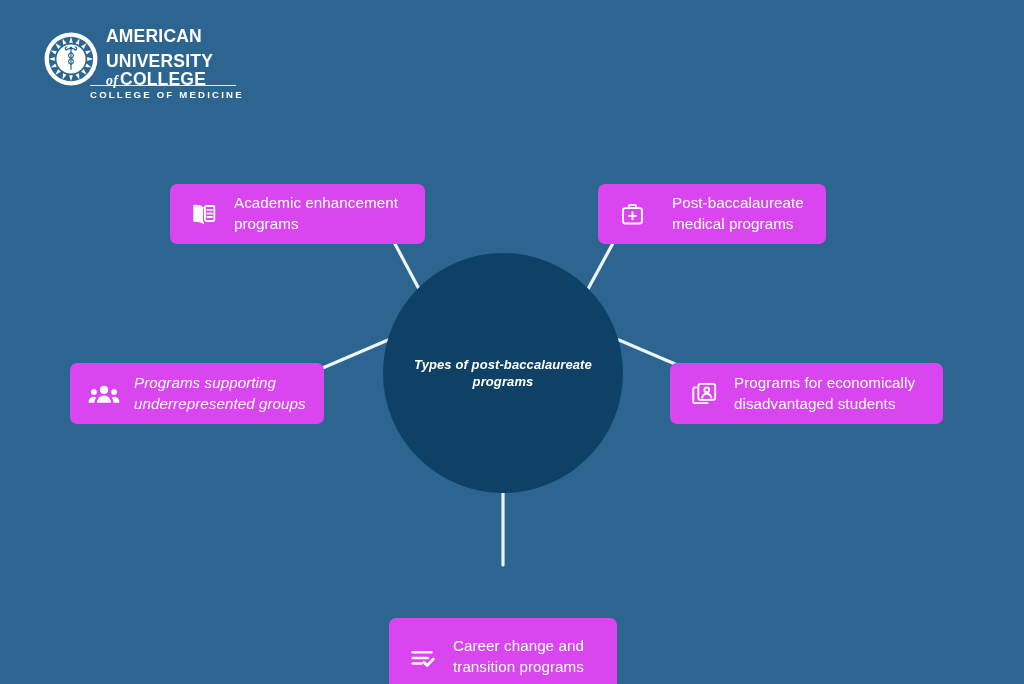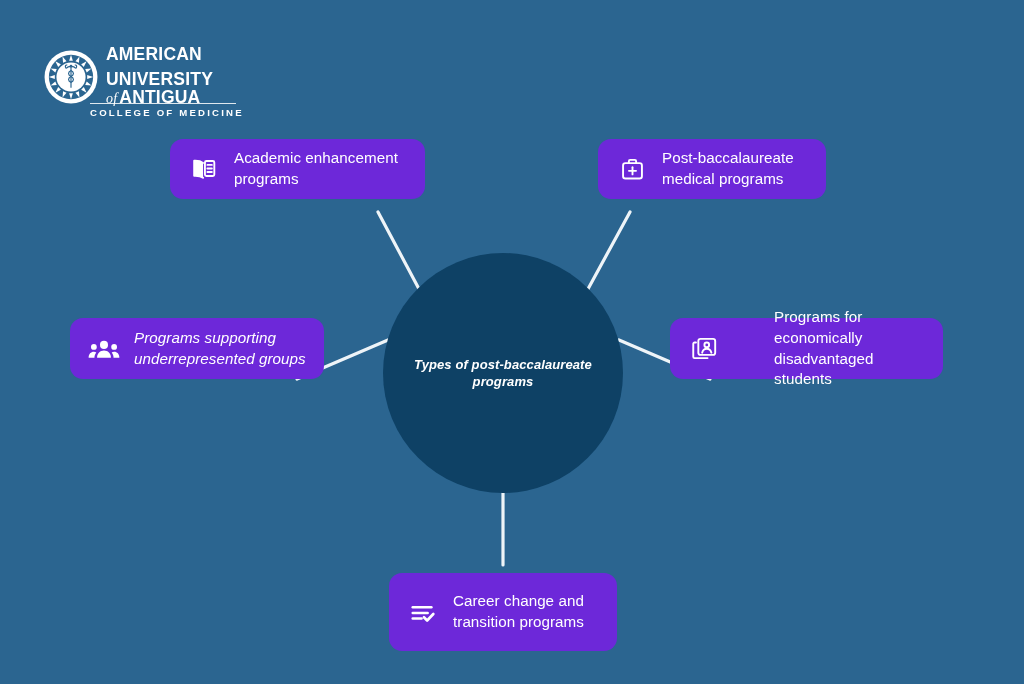--- a/index.html
+++ b/index.html
@@ -21,21 +21,21 @@
     position: absolute;
     inset: 0;
     width: 1024px;
     height: 684px;
   }
 
   
   .logo {
     position: absolute;
     left: 44px;
-    top: 46px;
+    top: 28px;
     width: 190px;
     height: 78px;
   }
   .logo-seal {
     position: absolute;
     left: 0;
     top: 4px;
     width: 54px;
     height: 54px;
   }
@@ -55,21 +55,21 @@
   .logo-l1 { font-size: 17.5px; letter-spacing: 0.2px; }
   .logo-l2 { font-size: 17.5px; letter-spacing: 0.2px; margin-top: 7px; }
   .logo-l3 {
     font-size: 17.5px;
     margin-top: 1px;
     letter-spacing: 0.2px;
   }
   .logo-of {
     font-family: "Liberation Serif", serif;
     font-style: italic;
-    font-weight: normal;
+    font-weight: bold;
     font-size: 14px;
     margin-right: 2px;
   }
   .logo-rule {
     position: absolute;
     left: -16px;
     top: 57px;
     width: 146px;
     height: 1px;
     background: #ffffff;
@@ -116,49 +116,50 @@
     font-weight: bold;
     line-height: 1.32;
     letter-spacing: 0.1px;
     width: 215px;
     font-style: italic;
   }
 
   
   .node {
     position: absolute;
-    background: #6d28d9;
-    border-radius: 13px;
+    background: #d946ef;
+    border-radius: 7px;
     display: flex;
     align-items: center;
     box-sizing: border-box;
     padding: 0 16px 0 18px;
+    margin-top: 45px;
   }
   .node-icon {
     flex: 0 0 auto;
     width: 32px;
     height: 32px;
     margin-right: 14px;
     display: flex;
     align-items: center;
     justify-content: center;
     color: #ffffff;
   }
   .node-label {
     color: #ffffff;
     font-size: 15.2px;
     line-height: 1.36;
     letter-spacing: 0.05px;
   }
 
   
   #node-academic            { left: 170px; top: 139px; width: 255px; height: 60px; }
-  #node-postbacc-medical    { left: 598px; top: 139px; width: 228px; height: 60px; }
+  #node-postbacc-medical    { left: 598px; top: 139px; width: 228px; height: 60px; gap: 10px; }
   #node-underrepresented    { left: 70px;  top: 318px; width: 254px; height: 61px; font-style: italic; }
-  #node-economic            { left: 670px; top: 318px; width: 273px; height: 61px; gap: 40px; }
+  #node-economic            { left: 670px; top: 318px; width: 273px; height: 61px; }
   #node-career              { left: 389px; top: 573px; width: 228px; height: 78px; }
 </style>
 </head>
 <body>
 
 <div id="infographic">
 
   <div class="logo">
 
     <svg class="logo-seal" viewBox="0 0 100 100">
@@ -194,21 +195,21 @@
         <path d="M41 34 C45 29 55 29 59 34"></path>
         <path d="M41 34 C38 30 40 27 43 28"></path>
         <path d="M59 34 C62 30 60 27 57 28"></path>
       </g>
       <circle cx="50" cy="30" r="2.6" fill="#2b6590"></circle>
     </svg>
 
     <div class="logo-words">
       <div class="logo-line logo-l1">AMERICAN</div>
       <div class="logo-line logo-l2">UNIVERSITY</div>
-      <div class="logo-line logo-l3"><span class="logo-of">of</span><span>ANTIGUA</span></div>
+      <div class="logo-line logo-l3"><span class="logo-of">of</span><span>COLLEGE</span></div>
       <div class="logo-rule"></div>
       <div class="logo-l4">COLLEGE OF MEDICINE</div>
     </div>
   </div>
 
   <svg id="connectors">
     <g stroke="#eef4f8" stroke-width="3.2" stroke-linecap="round" fill="none">
       <line x1="419" y1="289" x2="378" y2="212"></line>
       <line x1="588" y1="289" x2="630" y2="212"></line>
       <line x1="388" y1="340" x2="297" y2="379"></line>

